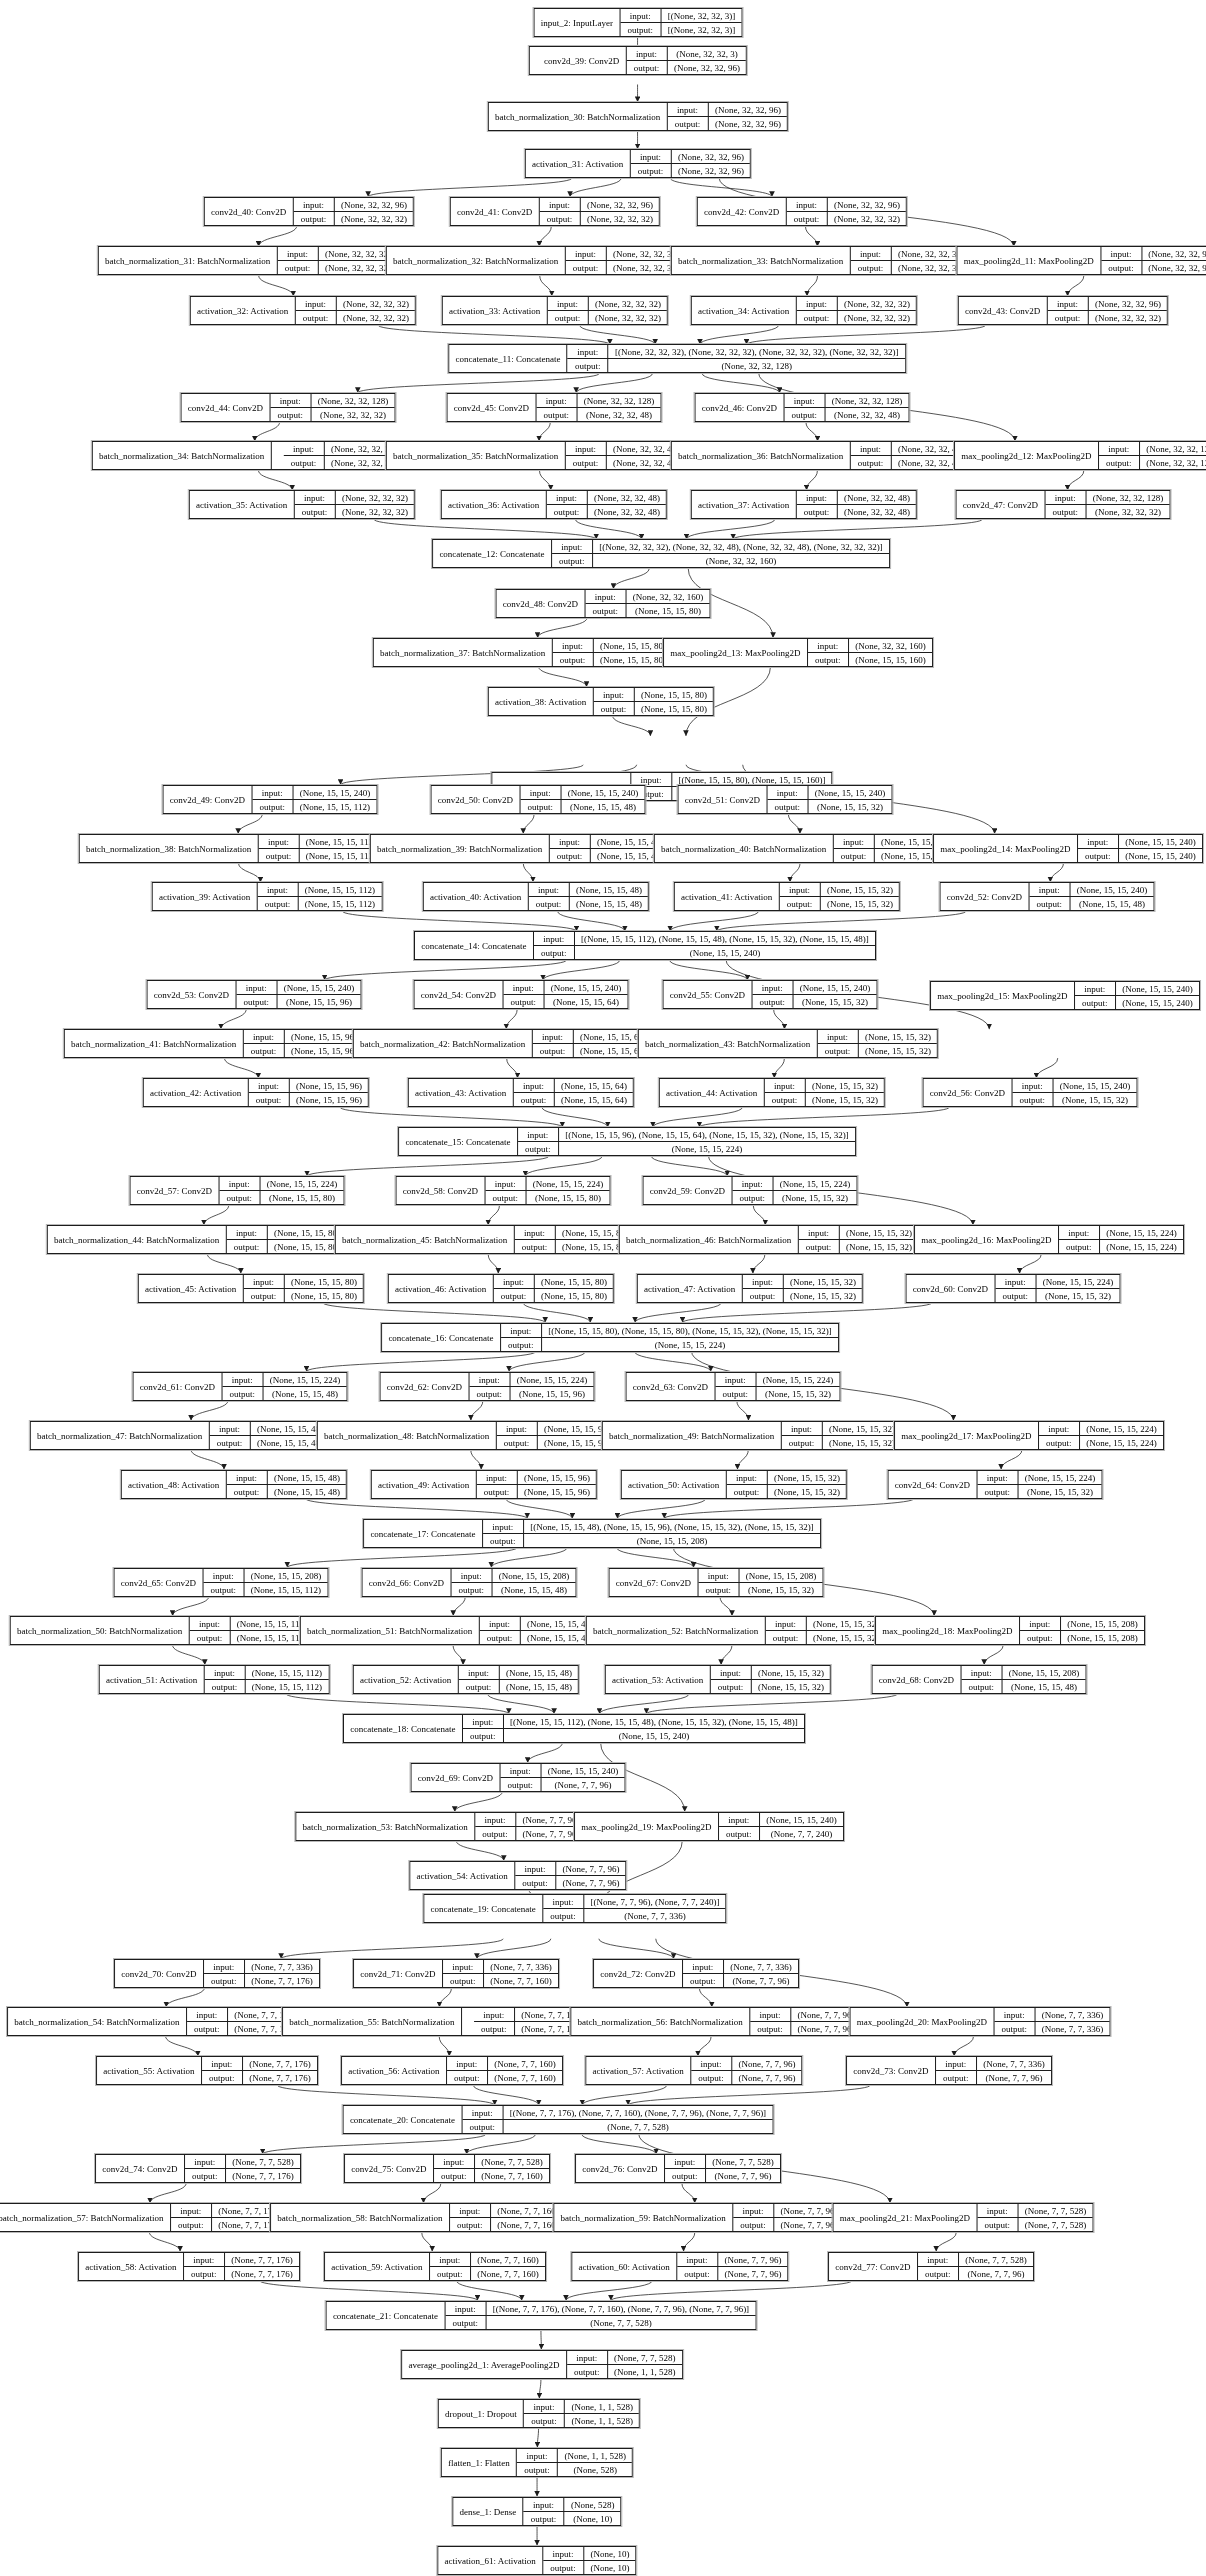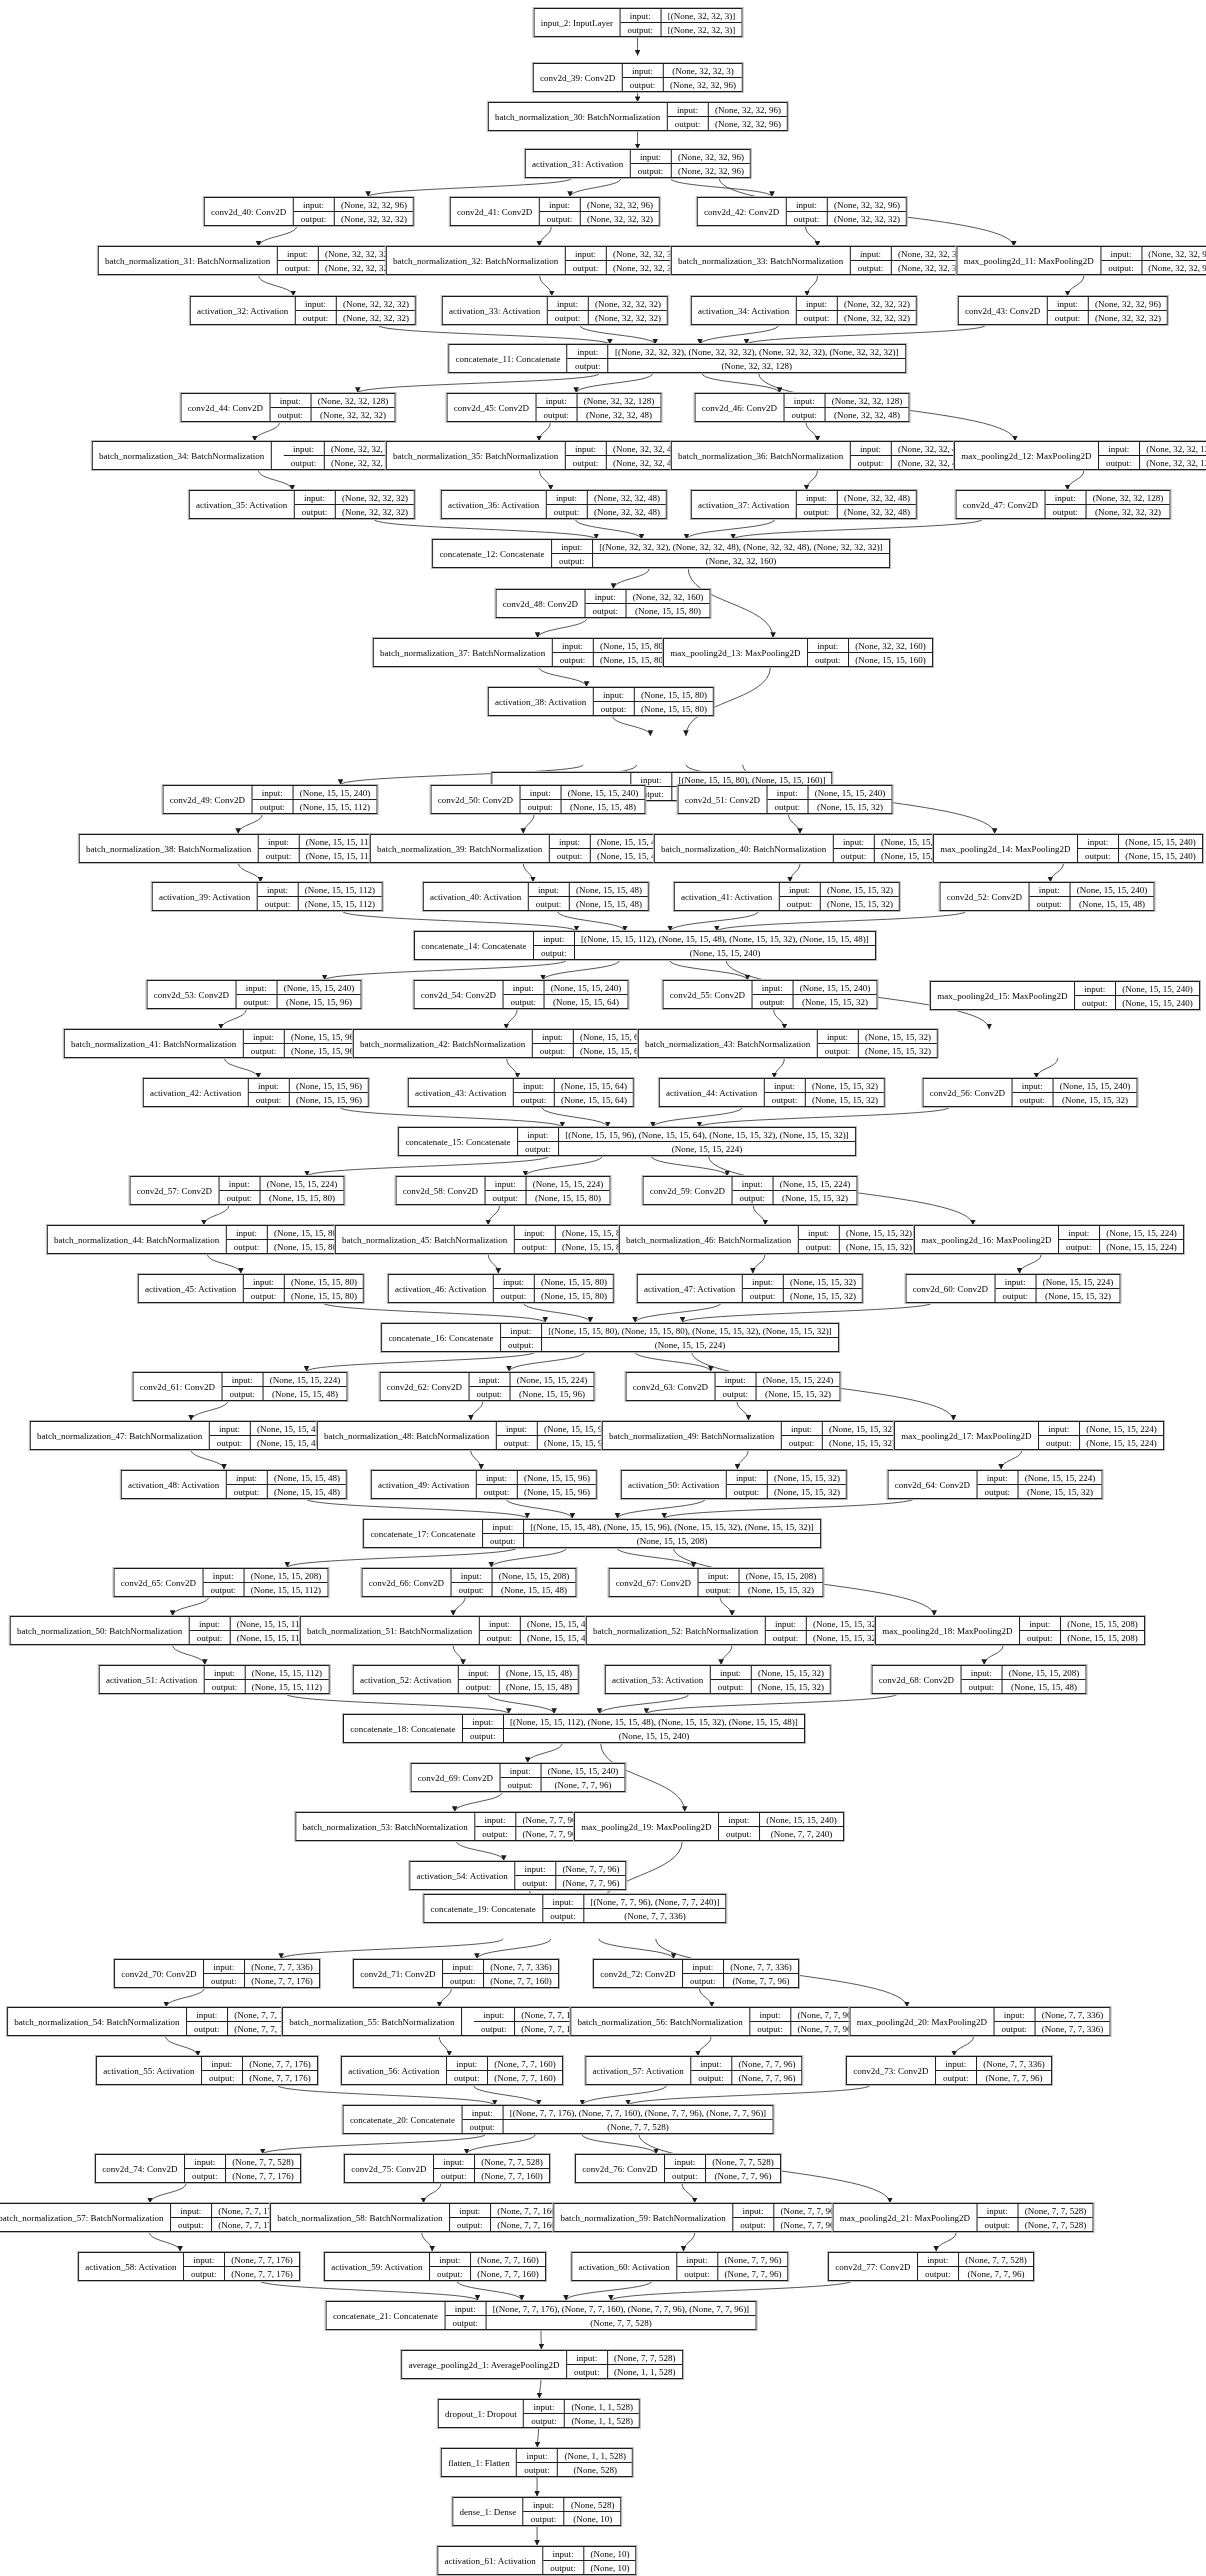--- a/index.html
+++ b/index.html
@@ -190,21 +190,21 @@
         <div class="iorow">
           <div class="iolabel">input:</div>
           <div class="val">[(None, 32, 32, 3)]</div>
         </div>
         <div class="iorow">
           <div class="iolabel">output:</div>
           <div class="val">[(None, 32, 32, 3)]</div>
         </div>
       </div>
     </div>
-    <div class="node" style="left: 638px; top: 63px;">
+    <div class="node" style="left: 638px; top: 46px; padding-left: 8px;">
       <div class="name">conv2d_39: Conv2D</div>
       <div class="io">
         <div class="iorow">
           <div class="iolabel">input:</div>
           <div class="val">(None, 32, 32, 3)</div>
         </div>
         <div class="iorow">
           <div class="iolabel">output:</div>
           <div class="val">(None, 32, 32, 96)</div>
         </div>

